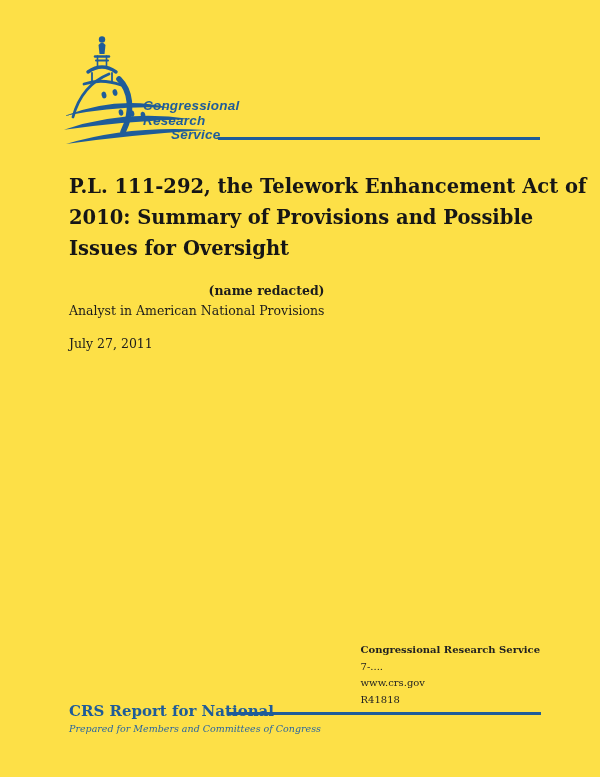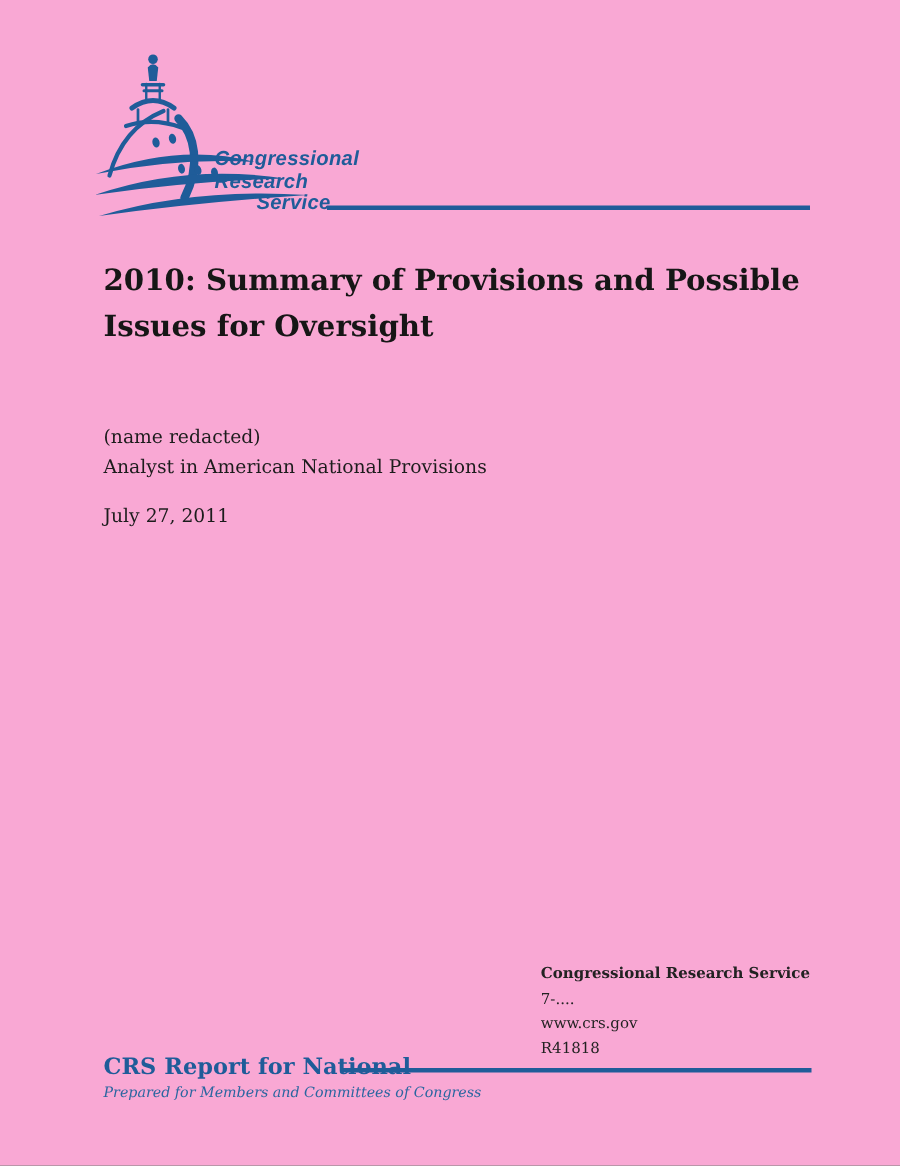--- a/index.html
+++ b/index.html
@@ -1,20 +1,20 @@
 <!DOCTYPE html>
 <html><head>
 <meta charset="utf-8">
 <style>
   html,body{margin:0;padding:0;background:#888;}
   .page{
     position:relative;
     width:600px;height:777px;
     margin:0 auto;
-    background:#f9a8d4;
+    background:#fde047;
     font-family:"DejaVu Serif", serif;
     overflow:hidden;
   }
   
   .logo-art{position:absolute;left:64px;top:33px;}
   .logo-text{
     position:absolute;left:143px;top:99px;
     font-family:"Liberation Sans", sans-serif;
     font-style:italic;font-weight:bold;
     font-size:13.5px;line-height:14.6px;
@@ -26,21 +26,21 @@
   .header-rule{left:218px;top:137px;width:322px;height:2.5px;}
   
   .title{
     position:absolute;left:69px;top:171px;width:500px;
     font-weight:bold;font-size:19.5px;line-height:31px;
     color:#161616;margin:0;
   }
   .title span{display:block;white-space:nowrap;}
   
   .author{position:absolute;left:69px;top:283px;font-size:12.5px;color:#1c1c1c;}
-  .author .name{font-weight:normal;display:block;margin-bottom:5px;}
+  .author .name{font-weight:bold;display:block;margin-bottom:5px;text-align:right;}
   .author .role{display:block;}
   .date{position:absolute;left:69px;top:336px;font-size:12.5px;color:#1c1c1c;text-align:right;}
   
   .footer-right{
     position:absolute;right:60px;top:642px;
     font-size:10px;line-height:16.5px;color:#222;
   }
   .footer-right .org{font-weight:bold;}
   .footer-right span{display:block;}
   
@@ -94,20 +94,21 @@
 
   <div class="logo-text">
     <div class="l1">Congressional</div>
     <div class="l2">Research</div>
     <div class="l3">Service</div>
   </div>
 
   <div class="rule header-rule"></div>
 
   <h1 class="title">
+    <span>P.L. 111-292, the Telework Enhancement Act of</span>
     <span>2010: Summary of Provisions and Possible</span>
     <span>Issues for Oversight</span>
   </h1>
 
   <div class="author">
     <span class="name">(name redacted)</span>
     <span class="role">Analyst in American National Provisions</span>
   </div>
 
   <div class="date">July 27, 2011</div>

